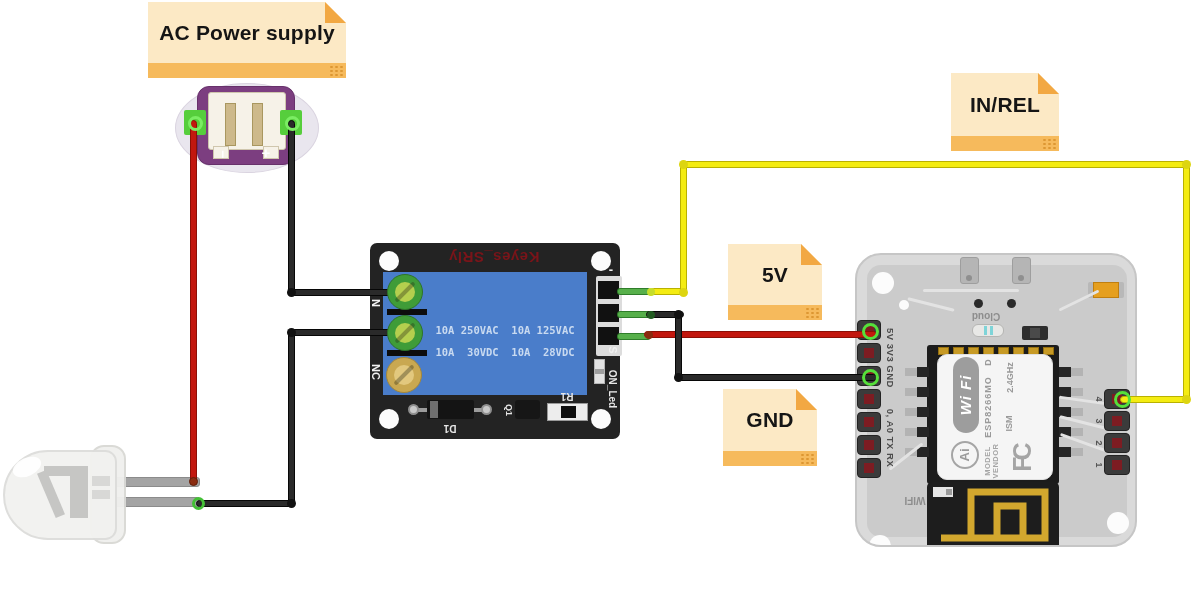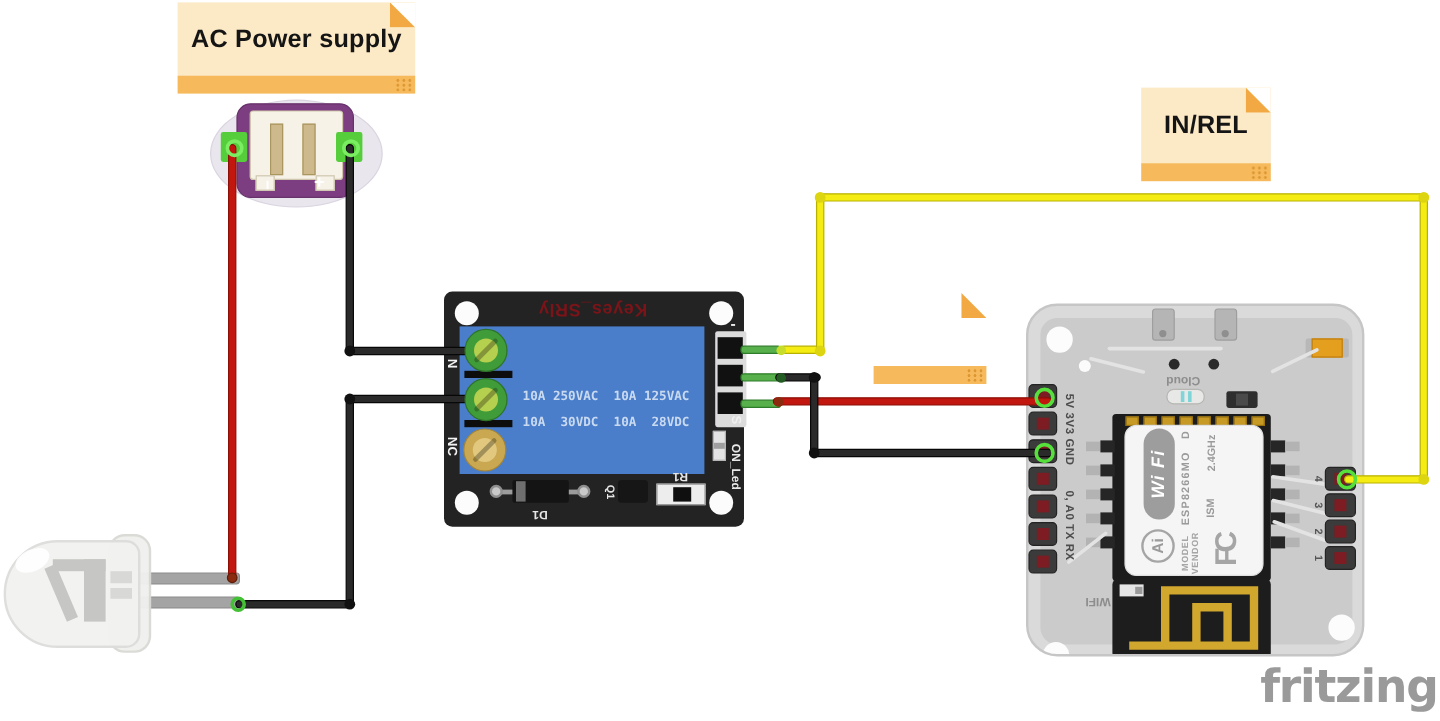--- a/index.html
+++ b/index.html
@@ -64,26 +64,38 @@
     <div class="note-body">
       <span class="note-label">AC Power supply</span>
     </div>
     <div class="note-bar"></div>
     <div class="note-fold-cover"></div>
     <div class="note-fold"></div>
     <div class="note-dots"></div>
   </div>
 
   <div class="note" style="left:728px;top:244px;width:94px;height:76px;">
+    <div class="note-body">
+      <span class="note-label">5V</span>
+    </div>
     <div class="note-bar"></div>
     <div class="note-fold-cover"></div>
     <div class="note-fold"></div>
     <div class="note-dots"></div>
   </div>
 
+  <div class="note" style="left:723px;top:389px;width:94px;height:77px;">
+    <div class="note-body">
+      <span class="note-label">GND</span>
+    </div>
+    <div class="note-bar"></div>
+    <div class="note-fold-cover"></div>
+    <div class="note-fold"></div>
+    <div class="note-dots"></div>
+  </div>
 
   <div class="abs" style="left:175px;top:83px;width:142px;height:88px;">
     <div class="abs" style="left:0;top:0;width:142px;height:88px;background:#e9e6ee;border:1px solid #dad4e0;border-radius:50%;"></div>
     <div class="abs" style="left:22px;top:3px;width:96px;height:77px;background:#7c3e80;border:1px solid #67316b;border-radius:12px;"></div>
     <div class="abs" style="left:33px;top:9px;width:76px;height:56px;background:#f6f2e8;border:1px solid #cfc6ad;border-radius:3px;"></div>
     <div class="abs" style="left:50px;top:20px;width:9px;height:41px;background:#cdb98b;border:1px solid #a9975f;"></div>
     <div class="abs" style="left:77px;top:20px;width:9px;height:41px;background:#cdb98b;border:1px solid #a9975f;"></div>
     <div class="abs" style="left:38px;top:63px;width:14px;height:11px;background:#f6f2e8;border:1px solid #cfc6ad;"></div>
     <div class="abs" style="left:88px;top:63px;width:14px;height:11px;background:#f6f2e8;border:1px solid #cfc6ad;"></div>
     <div class="abs" style="left:9px;top:27px;width:22px;height:25px;background:#56ce3c;border-radius:2px;"></div>
@@ -311,15 +323,13 @@
   <div class="cap" style="left:647px;top:311px;width:8px;height:8px;background:#235c23;"></div>
   <div class="cap" style="left:645px;top:331px;width:8px;height:8px;background:#8a2b0f;"></div>
 
   <div class="ring" style="left:188px;top:116px;width:15px;height:15px;border-color:#7bed63;"></div>
   <div class="ring" style="left:285px;top:116px;width:15px;height:15px;border-color:#7bed63;"></div>
   <div class="ring" style="left:192px;top:497px;width:13px;height:13px;border-color:#44c036;"></div>
   <div class="ring" style="left:862px;top:323px;width:17px;height:17px;"></div>
   <div class="ring" style="left:862px;top:369px;width:17px;height:17px;"></div>
   <div class="ring" style="left:1114px;top:391px;width:17px;height:17px;"></div>
 
-  <div style="position:absolute;left:1046px;top:550px;width:152px;height:46px;text-align:right;
-              font-family:'DejaVu Sans',sans-serif;font-size:38px;font-weight:bold;color:#9a9a9a;letter-spacing:-1px;z-index:4;">fritzing</div>
 </div>
 
 </body></html>

